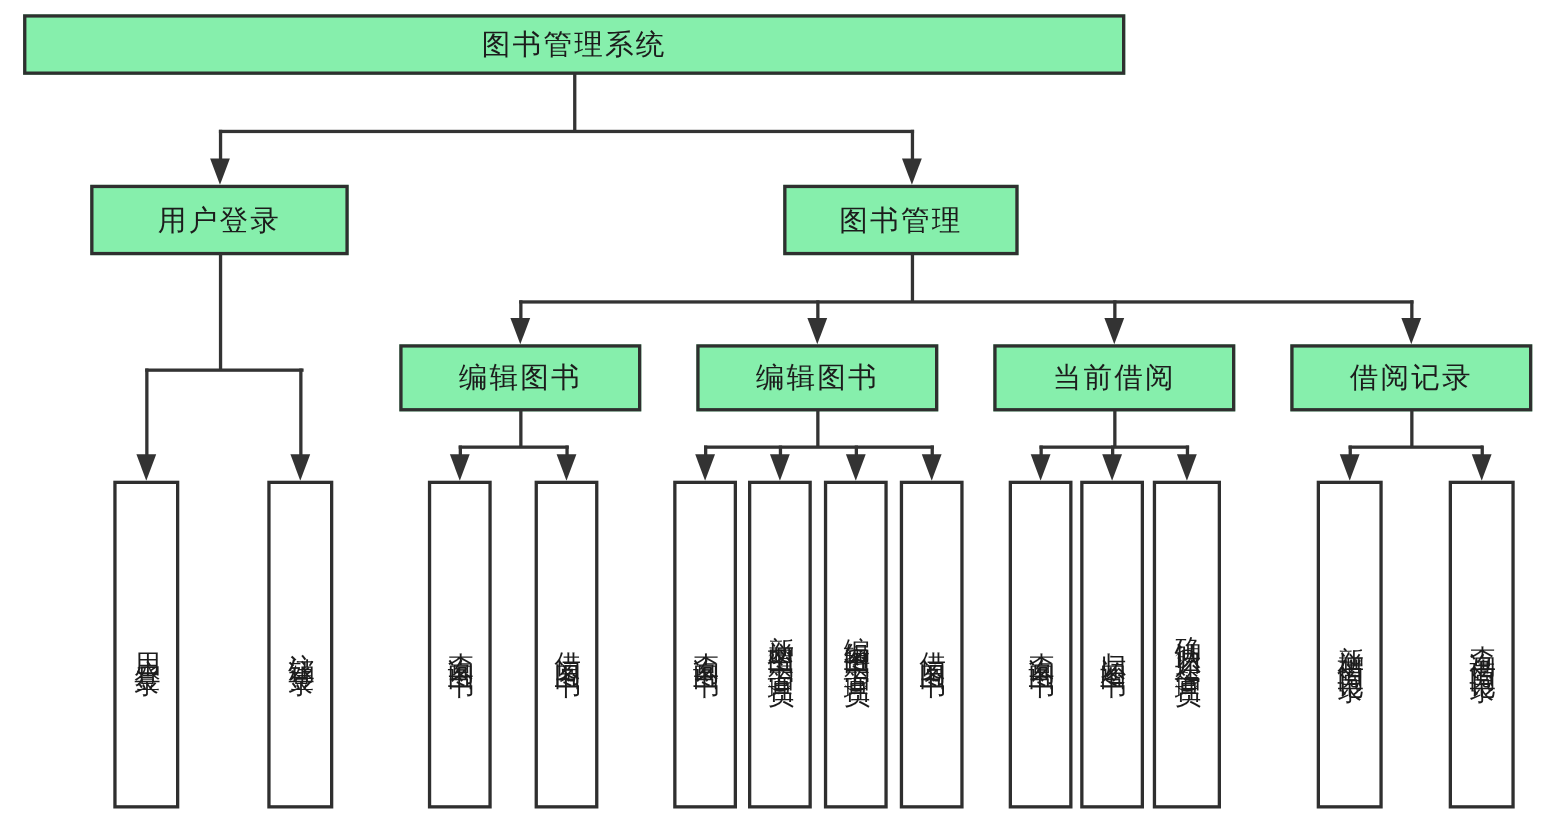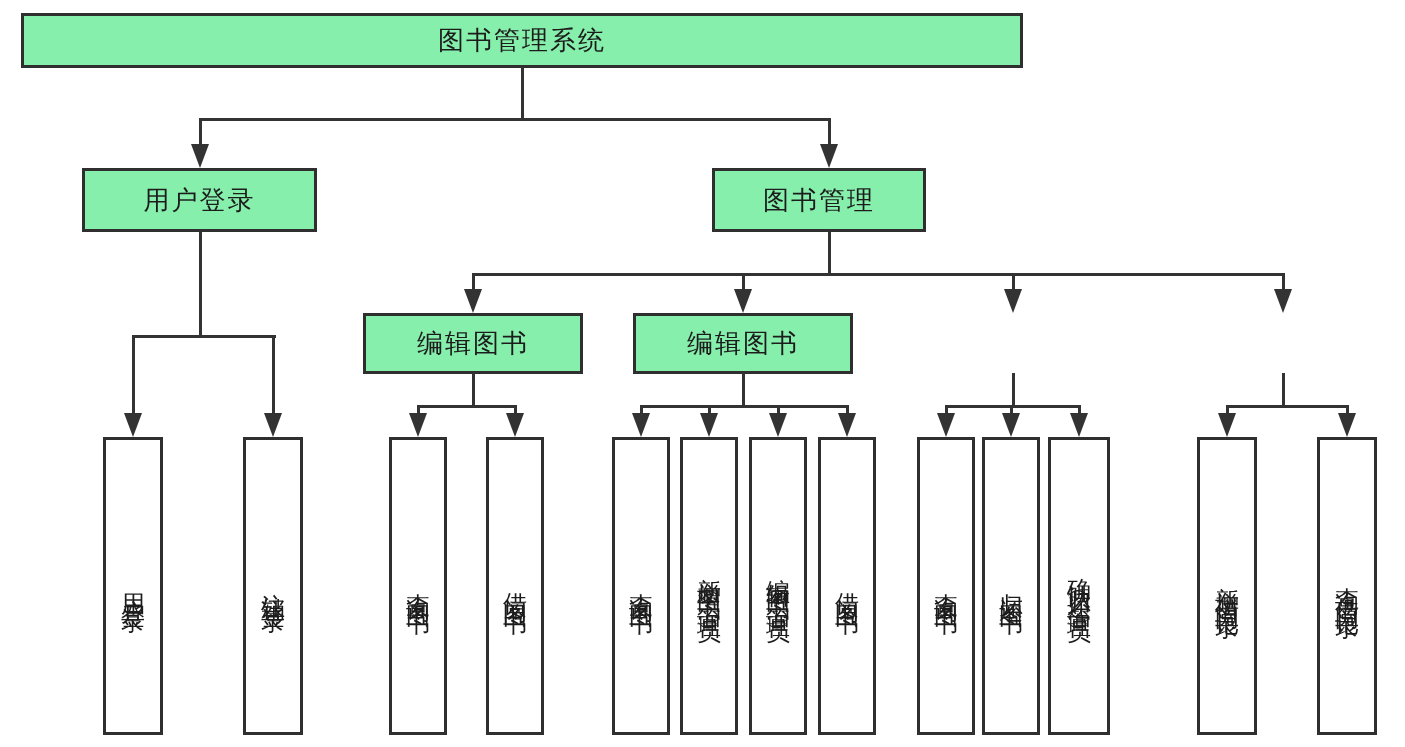--- a/index.html
+++ b/index.html
@@ -72,20 +72,26 @@
   <i class="lv" style="left:1012px;top:273px;height:18px"></i>
   <i class="arw" style="left:1004px;top:289px"></i>
   <i class="lv" style="left:1282px;top:273px;height:18px"></i>
   <i class="arw" style="left:1274px;top:289px"></i>
 
   <div class="node" style="left:363px;top:313px;width:220px;height:61px">
     <span>编辑图书</span>
   </div>
   <div class="node" style="left:633px;top:313px;width:220px;height:61px">
     <span>编辑图书</span>
+  </div>
+  <div class="node" style="left:903px;top:313px;width:220px;height:61px">
+    <span>当前借阅</span>
+  </div>
+  <div class="node" style="left:1173px;top:313px;width:220px;height:61px">
+    <span>借阅记录</span>
   </div>
 
   <i class="lv" style="left:472px;top:373px;height:34px"></i>
   <i class="lh" style="left:417px;top:405px;width:100px"></i>
   <i class="lv" style="left:417px;top:405px;height:10px"></i>
   <i class="arw" style="left:409px;top:413px"></i>
   <i class="lv" style="left:514px;top:405px;height:10px"></i>
   <i class="arw" style="left:506px;top:413px"></i>
 
   <i class="lv" style="left:742px;top:373px;height:34px"></i>

